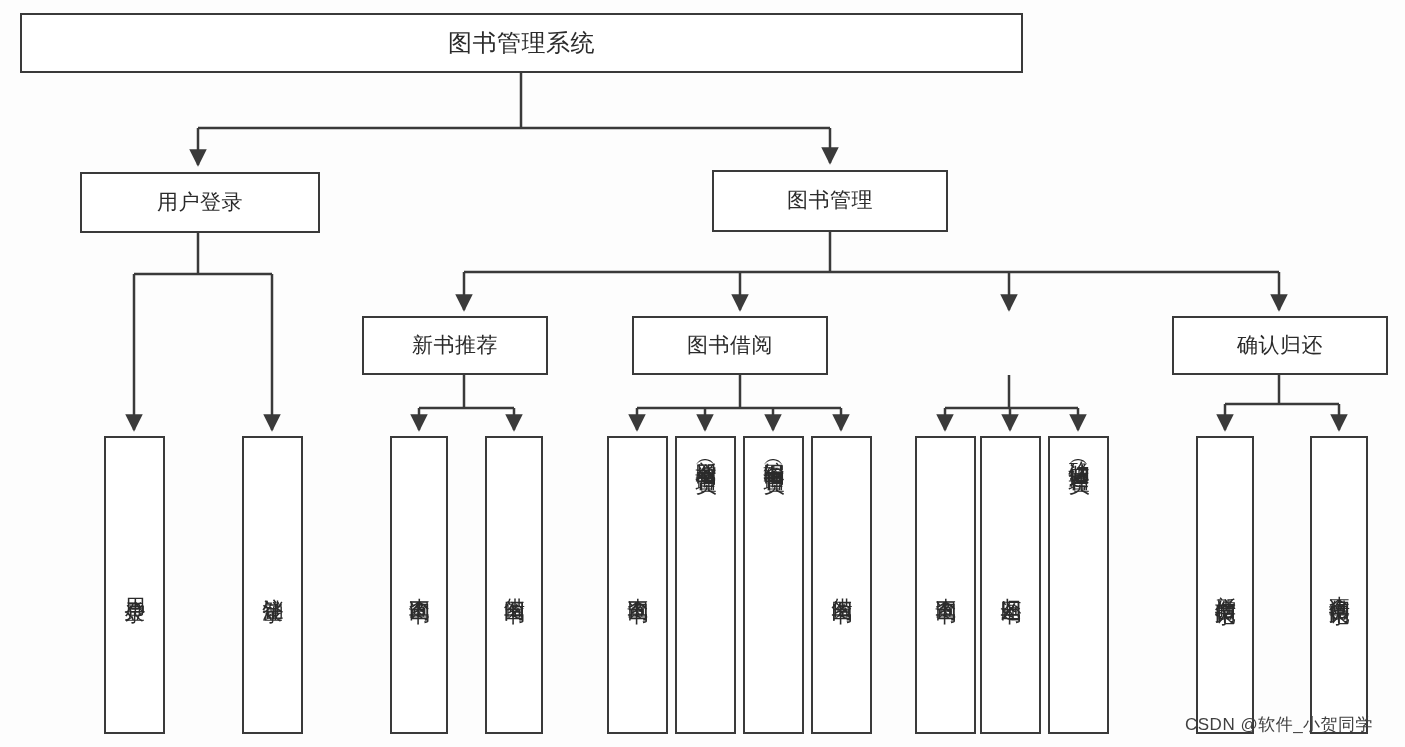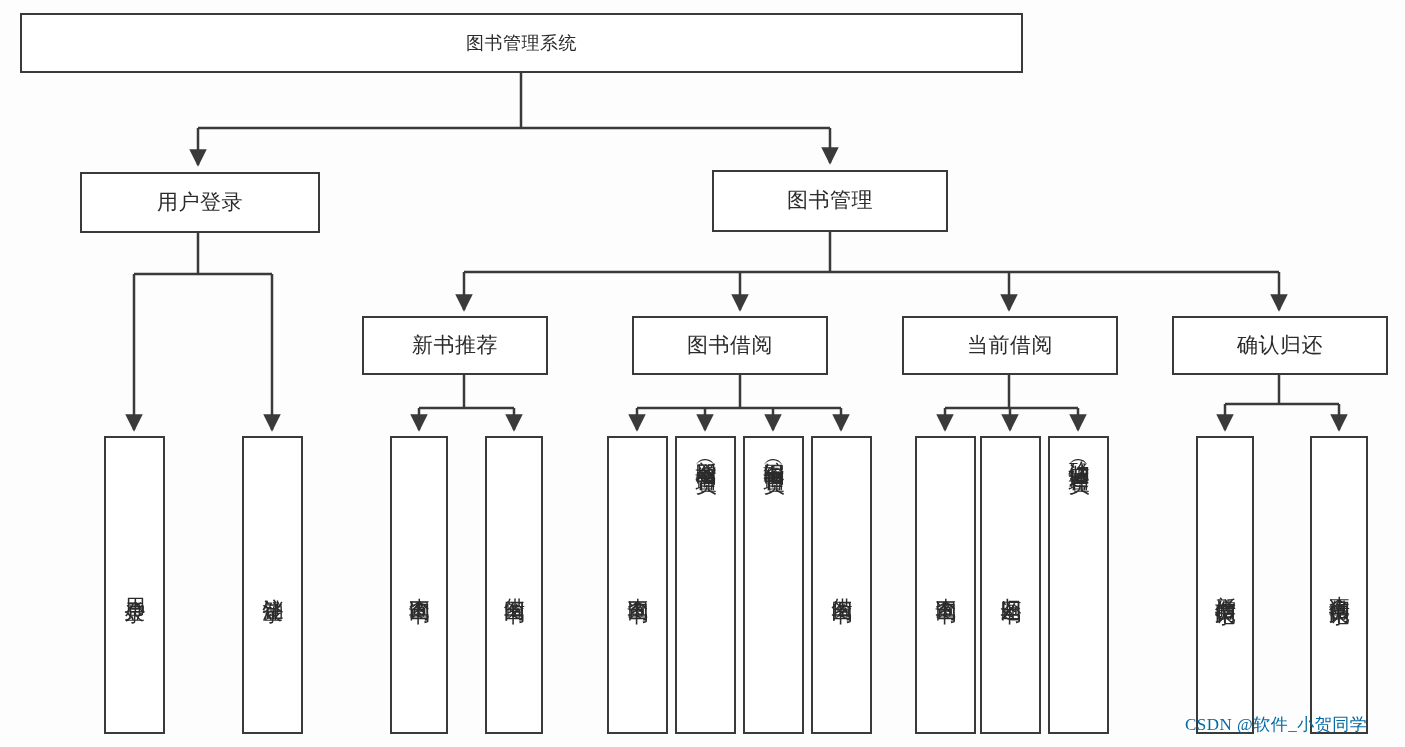--- a/index.html
+++ b/index.html
@@ -43,21 +43,21 @@
     letter-spacing: 0.5px;
     color: #2b2b2b;
   }
   
   .node.h .node-label {
     font-size: 21px;
     white-space: nowrap;
     text-align: center;
   }
   .node.root .node-label {
-    font-size: 18px;
+    font-size: 24px;
   }
   
   .node.v {
     align-items: flex-start;
     padding-top: 6px;
   }
   .node.v .node-label {
     writing-mode: vertical-rl;
     text-orientation: upright;
     font-size: 21px;
@@ -68,22 +68,22 @@
   }
   .node.v.short {
     align-items: center;
     padding-top: 0;
   }
   .watermark {
     position: absolute;
     left: 1185px;
     top: 713px;
     font-size: 17px;
-    color: #0369a1;
-    font-family: Liberation Serif, serif;
+    color: #404040;
+    font-family: Liberation Sans, sans-serif;
     white-space: nowrap;
     letter-spacing: 0.5px;
   }
 </style>
 </head>
 <body>
 
 <div id="canvas">
 
   <svg id="wire-layer" viewBox="0 0 1405 747" width="1405" height="747">
@@ -149,23 +149,20 @@
   </div>
 
   <div class="node h" style="left:712px; top:170px; width:236px; height:62px;">
     <span class="node-label">图书管理</span>
   </div>
 
   <div class="node h" style="left:632px; top:316px; width:196px; height:59px;">
     <span class="node-label">图书借阅</span>
   </div>
 
-  <div class="node h" style="left:902px; top:316px; width:216px; height:59px;">
-    <span class="node-label">当前借阅</span>
-  </div>
 
   <div class="node h" style="left:1172px; top:316px; width:216px; height:59px;">
     <span class="node-label">确认归还</span>
   </div>
 
   <div class="node v short" style="left:104px; top:436px; width:61px; height:298px;">
     <span class="node-label">用户登录</span>
   </div>
 
   <div class="node v short" style="left:242px; top:436px; width:61px; height:298px;">

